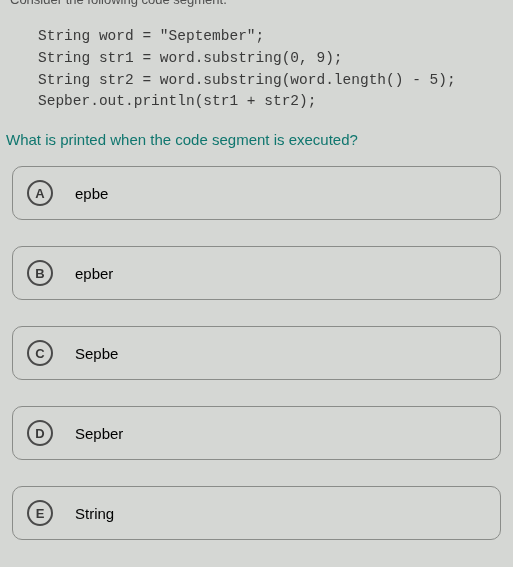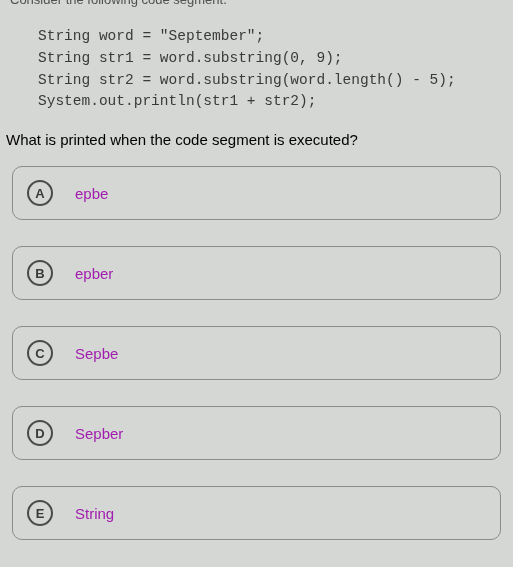--- a/index.html
+++ b/index.html
@@ -26,21 +26,21 @@
     .code-block {
       font-family: 'Courier New', Courier, monospace;
       font-size: 14.5px;
       color: #3a3a3a;
       padding: 14px 10px 14px 38px;
       line-height: 1.5;
       white-space: pre;
     }
     .question-text {
       font-size: 15px;
-      color: #000000;
+      color: #0f766e;
       padding: 4px 10px 18px 6px;
       font-weight: 500;
     }
     .options {
       padding: 0 12px;
     }
     .option {
       display: flex;
       align-items: center;
       border: 1.5px solid #8a8c89;
@@ -59,32 +59,32 @@
       align-items: center;
       justify-content: center;
       font-size: 13px;
       font-weight: bold;
       color: #3a3a3a;
       margin-right: 22px;
       flex-shrink: 0;
     }
     .option-text {
       font-size: 15px;
-      color: #a21caf;
+      color: #000000;
     }
   </style>
 </head>
 <body>
 
 <div class="partial-header">Consider the following code segment.</div>
 
 <div class="code-block"><span>String word = "September";</span>
 <span>String str1 = word.substring(0, 9);</span>
 <span>String str2 = word.substring(word.length() - 5);</span>
-<span>System.out.println(str1 + str2);</span></div>
+<span>Sepber.out.println(str1 + str2);</span></div>
 
 <div class="question-text">What is printed when the code segment is executed?</div>
 
 <div class="options">
   <div class="option">
     <div class="option-letter">A</div>
     <div class="option-text">epbe</div>
   </div>
   <div class="option">
     <div class="option-letter">B</div>

